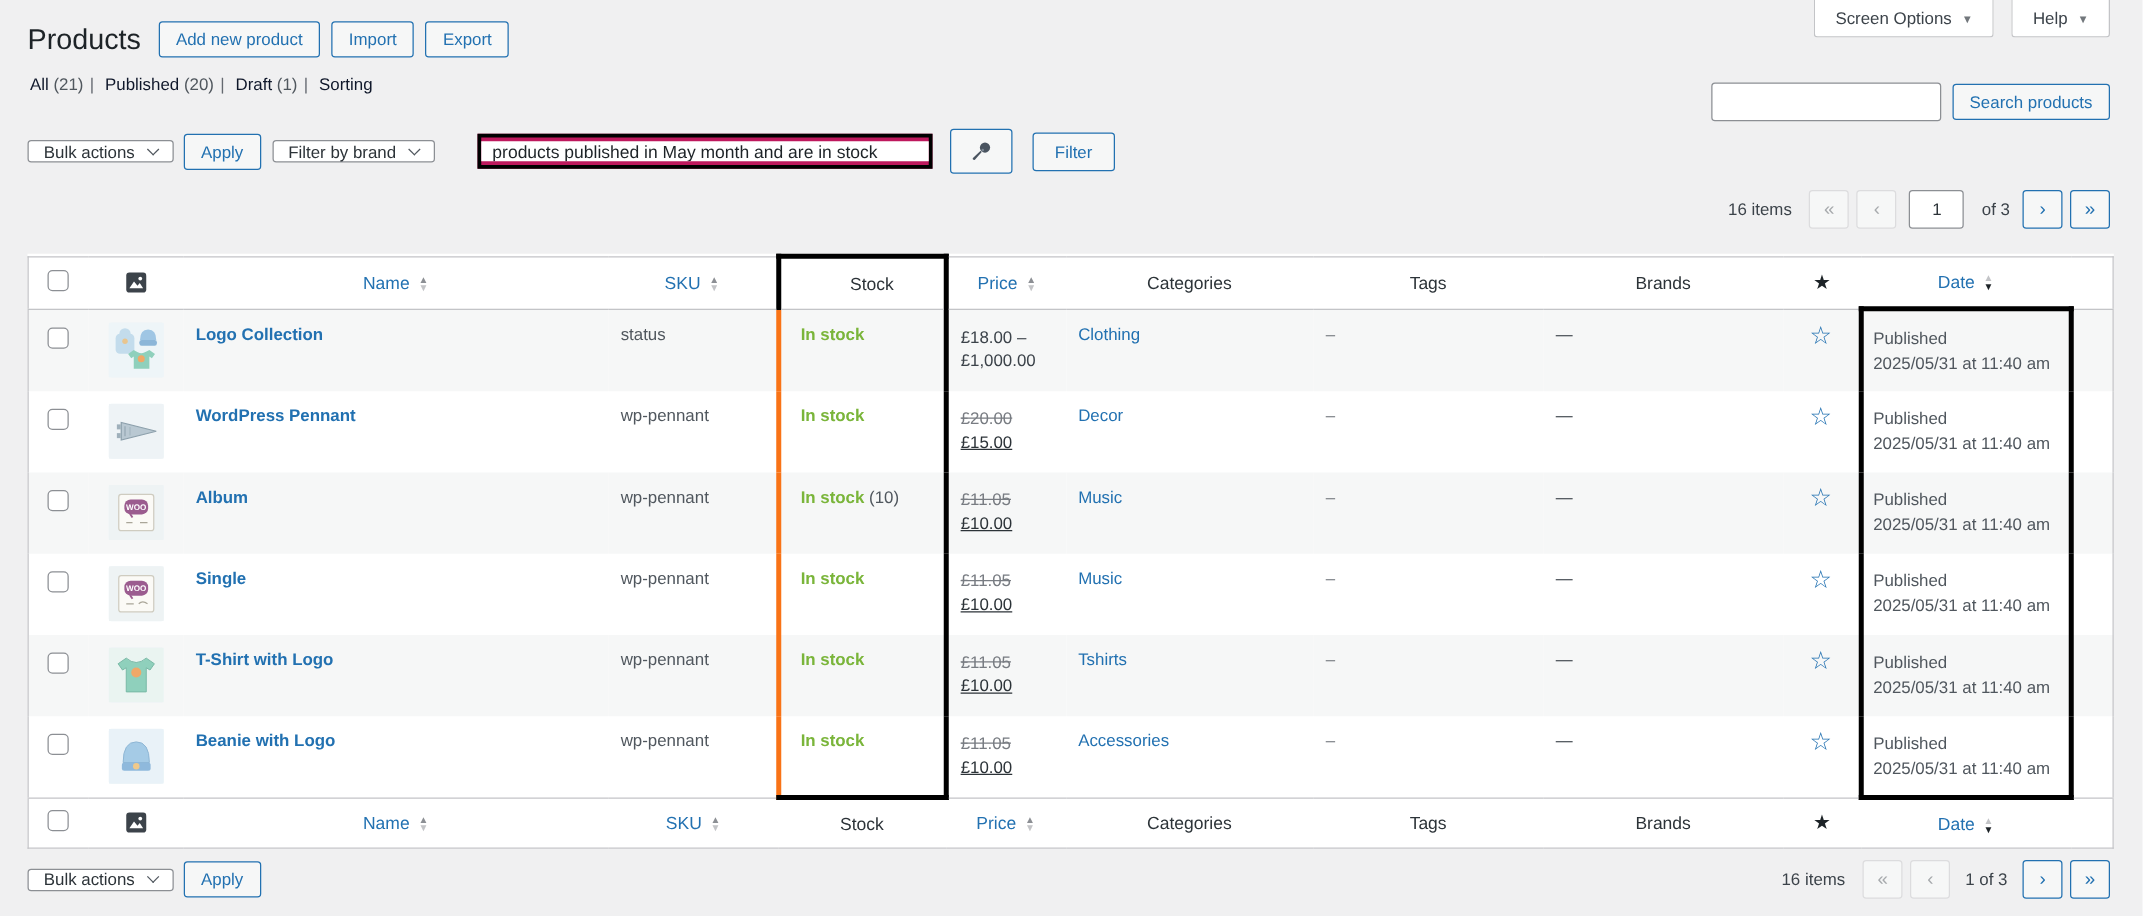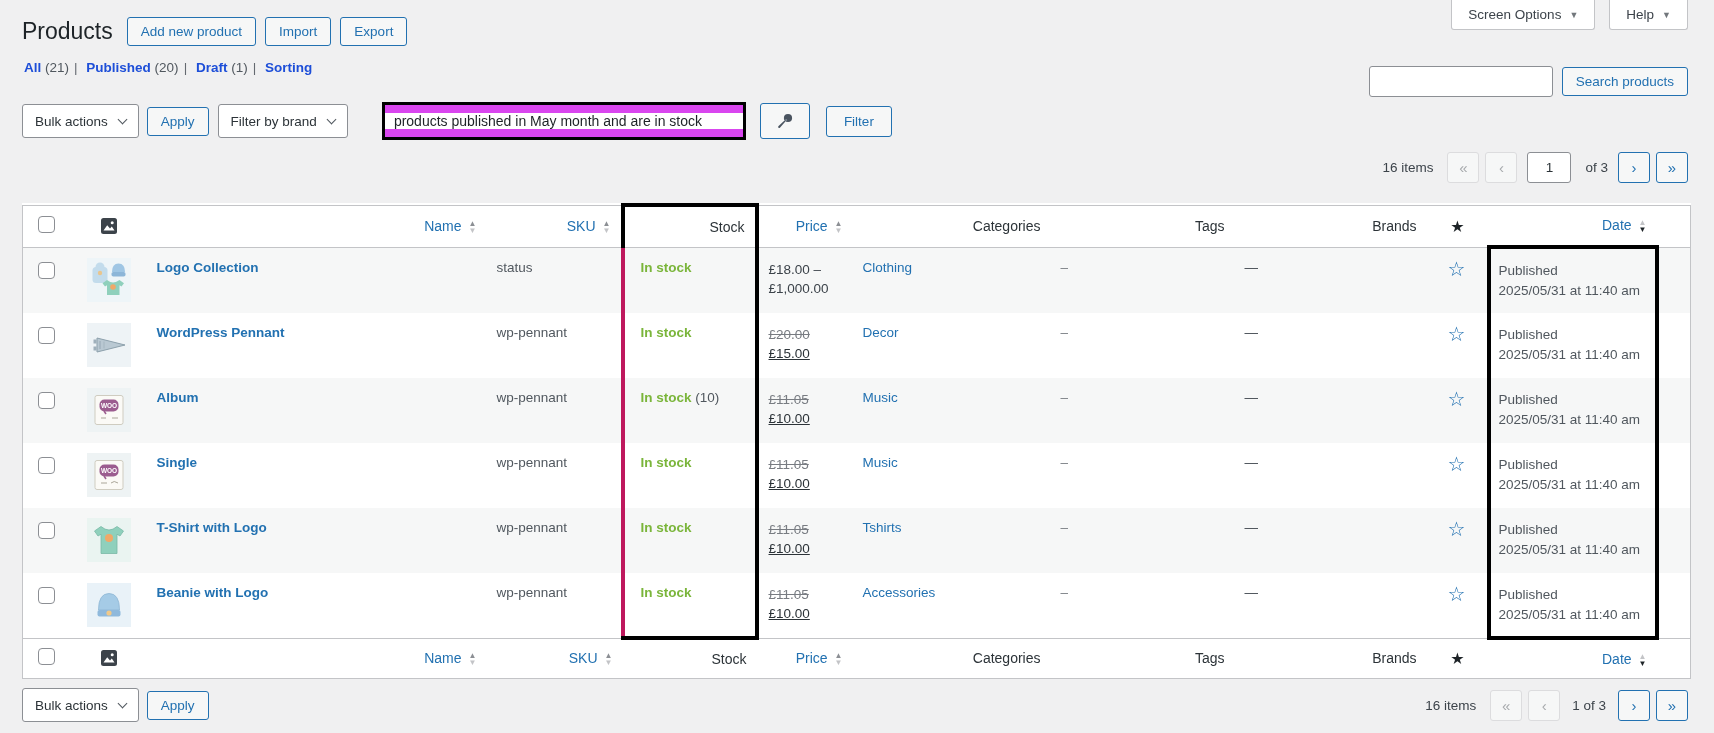--- a/index.html
+++ b/index.html
@@ -23,53 +23,53 @@
 
   
   .title-row { display: flex; align-items: center; padding: 16px 15px 0 22px; }
   h1.page-title { font-size: 23px; font-weight: 400; color: #1d2327; margin: 0 14px 0 0; line-height: 30px; }
   .btn {
     background: #f6f7f7; border: 1px solid #2271b1; color: #2271b1;
     border-radius: 3px; padding: 6px 13px; font-size: 13.5px; cursor: pointer;
     font-family: "Liberation Sans", sans-serif; margin-right: 9px; white-space: nowrap;
   }
   .views { margin: 14px 0 0 24px; font-size: 13.5px; color: #646970; }
-  .views a { color: #1d4ed8; font-weight: bold; }
+  .views a { color: #0f172a; }
   .views .count { color: #50575e; }
   .views .sep { color: #646970; margin: 0 5px; }
 
   .search-box { position: absolute; top: 66px; right: 26px; display: flex; align-items: center; gap: 9px; }
   .search-input { width: 184px; height: 31px; border: 1px solid #8c8f94; border-radius: 3px; background: #fff; padding: 0 8px; font-size: 14px; }
 
   
   .toolbar { display: flex; align-items: center; margin: 28px 0 0 22px; height: 36px; }
   .wpselect {
-    height: 34px; background: #fff; border: 1px solid #8c8f94; border-radius: 3px;
+    height: 18px; background: #fff; border: 1px solid #8c8f94; border-radius: 3px;
     display: flex; align-items: center; padding: 0 12px; color: #2c3338;
     font-size: 13.5px; margin-right: 8px; cursor: pointer; white-space: nowrap;
   }
   .chev { width: 7px; height: 7px; border-right: 1.6px solid #50575e; border-bottom: 1.6px solid #50575e; transform: rotate(45deg); margin: -4px 0 0 11px; }
-  .ai-box { border: 3px solid #000; background: #d946ef; height: 38px; display: flex; align-items: center; margin-left: 26px; justify-content: flex-end; }
+  .ai-box { border: 3px solid #000; background: #be185d; height: 28px; display: flex; align-items: center; margin-left: 26px; justify-content: flex-end; }
   .ai-input { border: none; outline: none; font-size: 14px; width: 358px; padding: 0 9px; color: #1d2327; font-family: "Liberation Sans", sans-serif; }
   .icon-btn { width: 50px; height: 36px; border: 1px solid #2271b1; background: #f6f7f7; border-radius: 3px; display: flex; align-items: center; justify-content: center; margin-left: 14px; cursor: pointer; }
   .filter-btn { margin-left: 16px; padding: 7px 17px; }
 
   
   .pagination-top { position: absolute; top: 152px; right: 26px; display: flex; align-items: center; gap: 6px; font-size: 13.5px; color: #3c434a; }
   .items-count { margin-right: 8px; }
   .pager { width: 32px; height: 31px; border-radius: 3px; display: flex; align-items: center; justify-content: center; font-size: 15px; cursor: pointer; }
   .pager.disabled { background: #f6f7f7; border: 1px solid #dcdcde; color: #a7aaad; cursor: default; }
   .pager.active { background: #f6f7f7; border: 1px solid #2271b1; color: #2271b1; }
   .page-input { width: 44px; height: 31px; background: #fff; border: 1px solid #8c8f94; border-radius: 3px; display: flex; align-items: center; justify-content: center; margin: 0 4px; color: #2c3338; }
   .of-label { margin: 0 4px; }
 
   
   .table-wrap { margin: 0 24px 0 22px; position: absolute; top: 203px; left: 0; }
   table.products { width: 1668px; border-collapse: collapse; background: #fff; border: 1px solid #c3c4c7; table-layout: fixed; }
-  thead th, tfoot th { text-align: right; font-weight: 400; color: #2c3338; font-size: 14px; padding: 0 10px; }
+  thead th, tfoot th { text-align: center; font-weight: 400; color: #2c3338; font-size: 14px; padding: 0 10px; }
   thead th { height: 42px; border-bottom: 1px solid #c3c4c7; }
   tfoot th { height: 40px; border-top: 1px solid #c3c4c7; }
   thead a, tfoot a { color: #2271b1; }
   tbody td { height: 65px; padding: 12px 10px 8px 10px; vertical-align: top; font-size: 13.5px; color: #3c434a; }
   tbody tr.alt { background: #f6f7f7; }
   .cell-center { text-align: center; }
 
   .cb { display: inline-block; width: 17px; height: 17px; border: 1px solid #8c8f94; border-radius: 4px; background: #fff; cursor: pointer; }
   tbody .cb { margin-top: 2px; }
 
@@ -98,21 +98,21 @@
   
   .sorting { display: inline-flex; flex-direction: column; margin-left: 7px; vertical-align: middle; line-height: 0; }
   .arr { font-size: 8px; line-height: 7px; color: #c3c4c7; }
   .arr.dark { color: #8c8f94; }
   .arr.sorted { color: #1d2327; }
   .arr-up::before { content: "▲"; }
   .arr-down::before { content: "▼"; }
 
   
   thead th.col-stock { border-top: 4px solid #000; border-left: 4px solid #000; border-right: 4px solid #000; padding-left: 26px; }
-  tbody td.col-stock { border-left: 4px solid #be185d; border-right: 4px solid #000; padding-left: 16px; }
+  tbody td.col-stock { border-left: 4px solid #f97316; border-right: 4px solid #000; padding-left: 16px; }
   tbody td.col-stock.annot-bottom { border-bottom: 4px solid #000; }
   tbody td.col-date { border-left: 4px solid #000; border-right: 4px solid #000; padding-left: 8px; padding-right: 4px; }
   tbody td.col-date.annot-top { border-top: 4px solid #000; }
   tbody td.col-date.annot-bottom { border-bottom: 4px solid #000; }
   tfoot th.col-stock, thead th.col-date, tfoot th.col-date { border-left: none; border-right: none; }
 
   
   .bottom-bar { position: absolute; top: 688px; left: 22px; right: 26px; display: flex; align-items: center; }
   .pagination-bottom { margin-left: auto; display: flex; align-items: center; gap: 6px; font-size: 13.5px; color: #3c434a; }
   .range-label { margin: 0 6px; }

